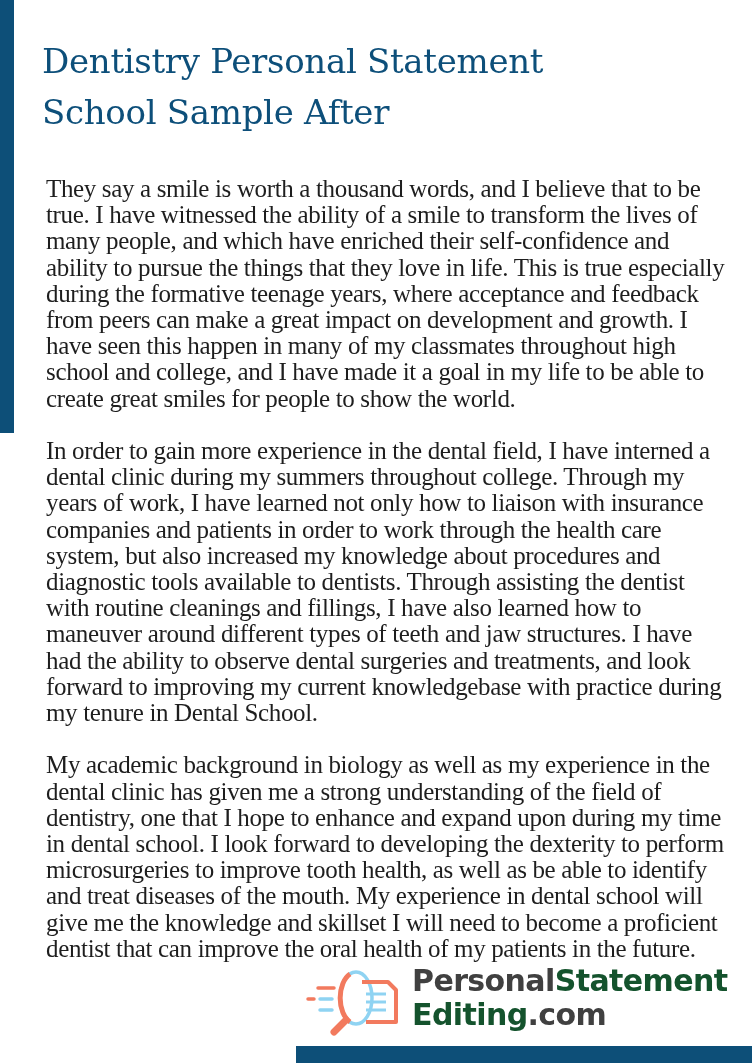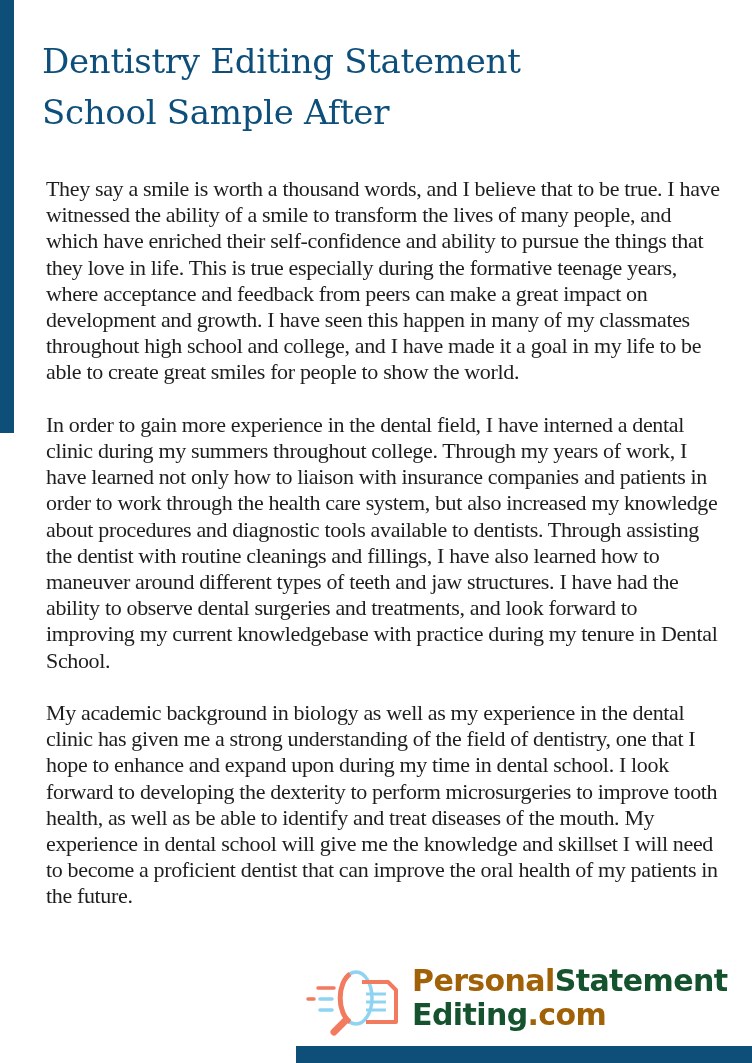--- a/index.html
+++ b/index.html
@@ -13,47 +13,47 @@
     }
     .title {
       position: absolute; left: 42px; top: 36px; width: 680px;
       font-family: "DejaVu Serif", "Liberation Serif", serif;
       font-size: 34px; line-height: 51px; color: #0d4f7a;
       margin: 0; font-weight: normal; letter-spacing: -0.3px;
     }
     .body-text {
       position: absolute; left: 46px; top: 176px; width: 680px;
       font-family: "Liberation Serif", "DejaVu Serif", serif;
-      font-size: 22px; line-height: 26.2px; color: #1e1e1e;
+      font-size: 25px; line-height: 26.2px; color: #1e1e1e;
       letter-spacing: -0.35px;
     }
     .body-text p { margin: 0 0 26.2px 0; }
     .logo {
       position: absolute; left: 300px; top: 962px; width: 452px; height: 76px;
     }
     .logo-icon { position: absolute; left: 0; top: 0; width: 110px; height: 76px; }
     .logo-text {
       position: absolute; left: 112px; top: 2px;
       font-family: "DejaVu Sans", "Liberation Sans", sans-serif;
       font-weight: bold; font-size: 30px; line-height: 34px; letter-spacing: -0.6px;
     }
-    .coral { color: #a16207; }
+    .coral { color: #404040; }
     .sky { color: #14532d; }
     .bottom-bar {
       position: absolute; left: 296px; top: 1046px; width: 456px; height: 17px;
       background: #0d4f78;
     }
   </style>
 </head>
 <body>
 
 <div class="left-bar"></div>
 
 <h1 class="title">
-  <span>Dentistry Editing Statement</span><br>
+  <span>Dentistry Personal Statement</span><br>
   <span>School Sample After</span>
 </h1>
 
 <div class="body-text">
   <p>They say a smile is worth a thousand words, and I believe that to be true. I have witnessed the ability of a smile to transform the lives of many people, and which have enriched their self-confidence and ability to pursue the things that they love in life. This is true especially during the formative teenage years, where acceptance and feedback from peers can make a great impact on development and growth. I have seen this happen in many of my classmates throughout high school and college, and I have made it a goal in my life to be able to create great smiles for people to show the world.</p>
   <p>In order to gain more experience in the dental field, I have interned a dental clinic during my summers throughout college. Through my years of work, I have learned not only how to liaison with insurance companies and patients in order to work through the health care system, but also increased my knowledge about procedures and diagnostic tools available to dentists. Through assisting the dentist with routine cleanings and fillings, I have also learned how to maneuver around different types of teeth and jaw structures. I have had the ability to observe dental surgeries and treatments, and look forward to improving my current knowledgebase with practice during my tenure in Dental School.</p>
   <p>My academic background in biology as well as my experience in the dental clinic has given me a strong understanding of the field of dentistry, one that I hope to enhance and expand upon during my time in dental school. I look forward to developing the dexterity to perform microsurgeries to improve tooth health, as well as be able to identify and treat diseases of the mouth. My experience in dental school will give me the knowledge and skillset I will need to become a proficient dentist that can improve the oral health of my patients in the future.</p>
 </div>
 
 <div class="logo">

